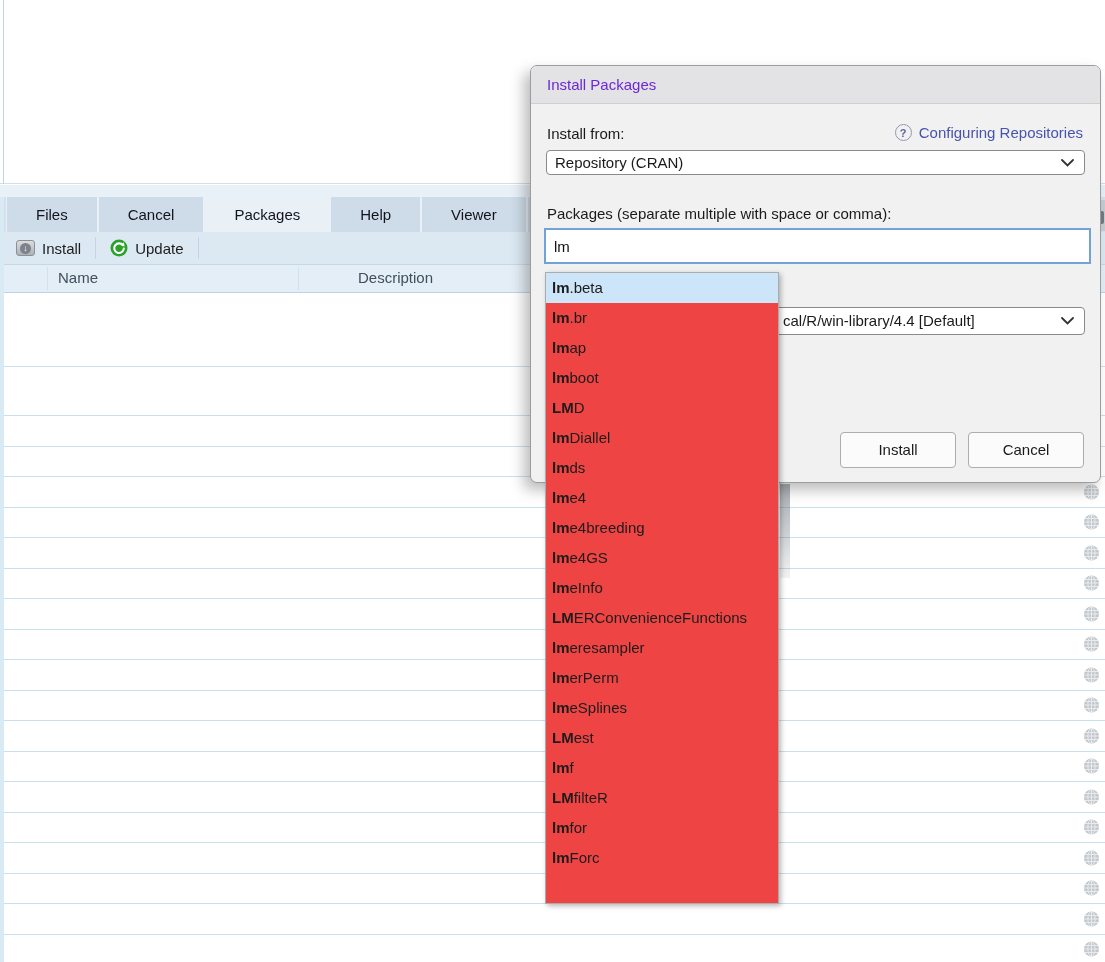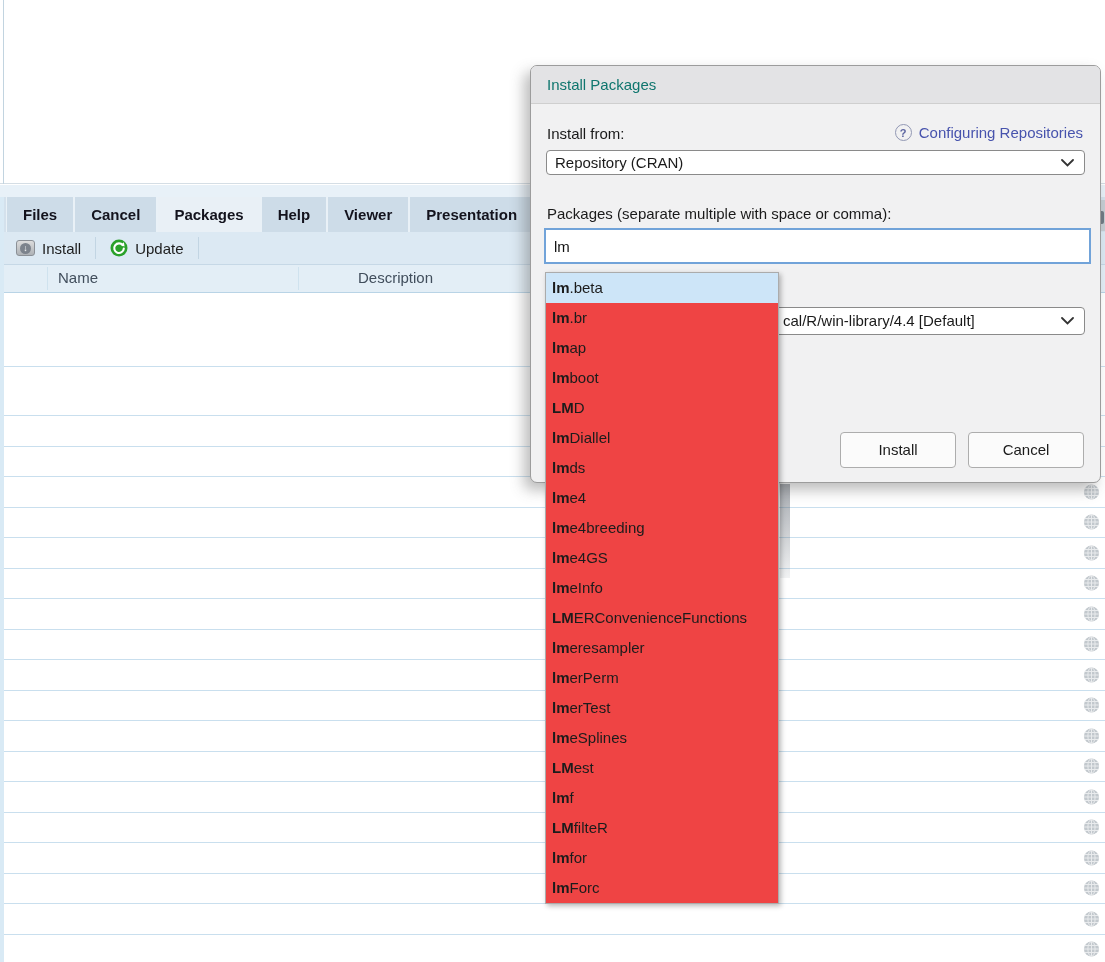--- a/index.html
+++ b/index.html
@@ -10,42 +10,42 @@
   
   .top-pane { position:absolute; left:0; top:0; width:1105px; height:184px; background:#ffffff;
     border-bottom:1px solid #d5dee5; }
   .top-pane-leftline { position:absolute; left:3px; top:0; width:1px; height:184px; background:#c2d4e0; }
   .gap-strip { position:absolute; left:0; top:185px; width:1105px; height:12px; background:#e8f1f8; }
 
   
   .pane { position:absolute; left:0; top:197px; width:1105px; height:765px; background:#ffffff; }
   .tab-bar { position:absolute; left:0; top:0; width:1105px; height:35px; background:#d4e1ec;
     display:flex; align-items:stretch; padding-left:6px; }
-  .tab { padding:0 16px; line-height:35px; font-size:15px; font-weight:bold; color:#13131d;
+  .tab { padding:0 29px; line-height:35px; font-size:15px; font-weight:normal; color:#13131d;
     background:#cddce8; border-left:1px solid #e9f1f7; border-right:1px solid #e9f1f7; cursor:default; white-space:nowrap; }
   .tab.active { background:#e9f0f6; }
   .toolbar { position:absolute; left:0; top:35px; width:1105px; height:33px; background:#dce9f3;
     border-bottom:1px solid #c6d8e6; display:flex; align-items:center; padding-left:10px; font-size:15px; color:#1d1d1d; }
   .tool-btn { display:flex; align-items:center; gap:7px; padding:0 6px; height:100%; cursor:default; }
   .tool-sep { width:1px; height:22px; background:#c2d5e3; margin:0 8px; }
   .grid-header { position:absolute; left:0; top:68px; width:1105px; height:28px; background:#e3eef6;
     border-bottom:1px solid #b9d4e6; font-size:15px; color:#414e5c; }
   .grid-header .vline { position:absolute; top:2px; bottom:2px; width:1px; background:#cfe2ee; }
   .hdr-name { position:absolute; left:58px; top:4px; }
   .hdr-desc { position:absolute; left:310px; top:4px;margin-left:48px; }
   .rows { position:absolute; left:0; top:96px; width:1105px; height:669px; overflow:hidden; background:#fff; }
   .row { position:relative; width:1105px; border-bottom:1px solid #c9dfee; background:#fff; }
   .globe { position:absolute; right:5px; top:50%; transform:translateY(-50%); width:17px; height:17px; }
   .gutter { position:absolute; left:0; top:197px; width:4px; height:765px; background:#d9eaf5; z-index:3; }
 
   
   .dialog { position:absolute; left:530px; top:65px; width:571px; height:418px; background:#f1f1f2;
     border:1px solid #9c9c9c; border-radius:7px; box-shadow:-6px 7px 14px rgba(80,80,80,.38); z-index:10; }
   .dialog-title { position:absolute; left:0; top:0; right:0; height:38px; background:#e3e3e5;
-    border-bottom:1px solid #cfcfcf; border-radius:6px 6px 0 0; font-size:15px; color:#0f766e;
+    border-bottom:1px solid #cfcfcf; border-radius:6px 6px 0 0; font-size:15px; color:#6d28d9;
     line-height:38px; padding-left:16px; }
   .dlg-label { position:absolute; font-size:15px; color:#1a1a1a; }
   .lbl-install-from { left:16px; top:59px; }
   .lbl-packages { left:16px; top:139px; }
   .help-row { position:absolute; right:17px; top:58px; display:flex; align-items:center; gap:7px; }
   .help-circle { width:17px; height:17px; border:1px solid #9298b4; border-radius:50%; color:#5b64a0;
     font-size:11px; font-weight:bold; text-align:center; line-height:16px; }
   .help-link { font-size:15px; color:#4753ad; cursor:pointer; }
   .select { position:absolute; background:#fff; border:1px solid #8a8a8a; border-radius:4px;
     font-size:15px; color:#1a1a1a; overflow:hidden; white-space:nowrap; }
@@ -411,21 +411,20 @@
       <div class="ac-item"><b>LM</b>D</div>
       <div class="ac-item"><b>lm</b>Diallel</div>
       <div class="ac-item"><b>lm</b>ds</div>
       <div class="ac-item"><b>lm</b>e4</div>
       <div class="ac-item"><b>lm</b>e4breeding</div>
       <div class="ac-item"><b>lm</b>e4GS</div>
       <div class="ac-item"><b>lm</b>eInfo</div>
       <div class="ac-item"><b>LM</b>ERConvenienceFunctions</div>
       <div class="ac-item"><b>lm</b>eresampler</div>
       <div class="ac-item"><b>lm</b>erPerm</div>
-      <div class="ac-item"><b>lm</b>erTest</div>
       <div class="ac-item"><b>lm</b>eSplines</div>
       <div class="ac-item"><b>LM</b>est</div>
       <div class="ac-item"><b>lm</b>f</div>
       <div class="ac-item"><b>LM</b>filteR</div>
       <div class="ac-item"><b>lm</b>for</div>
       <div class="ac-item"><b>lm</b>Forc</div>
     </div>
   <div class="popup-right-shadow"></div>
 
 </div>

